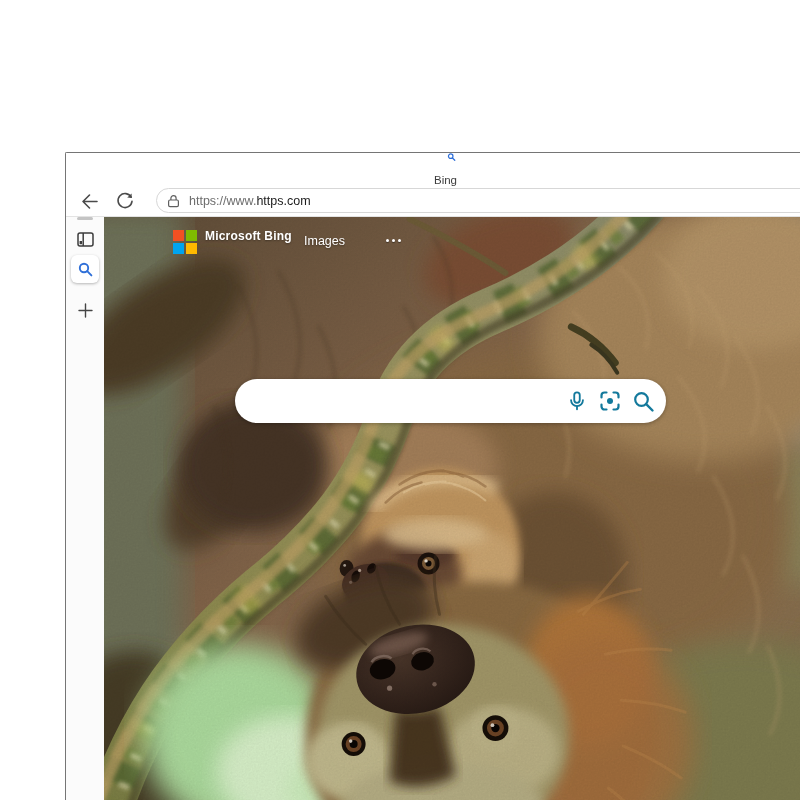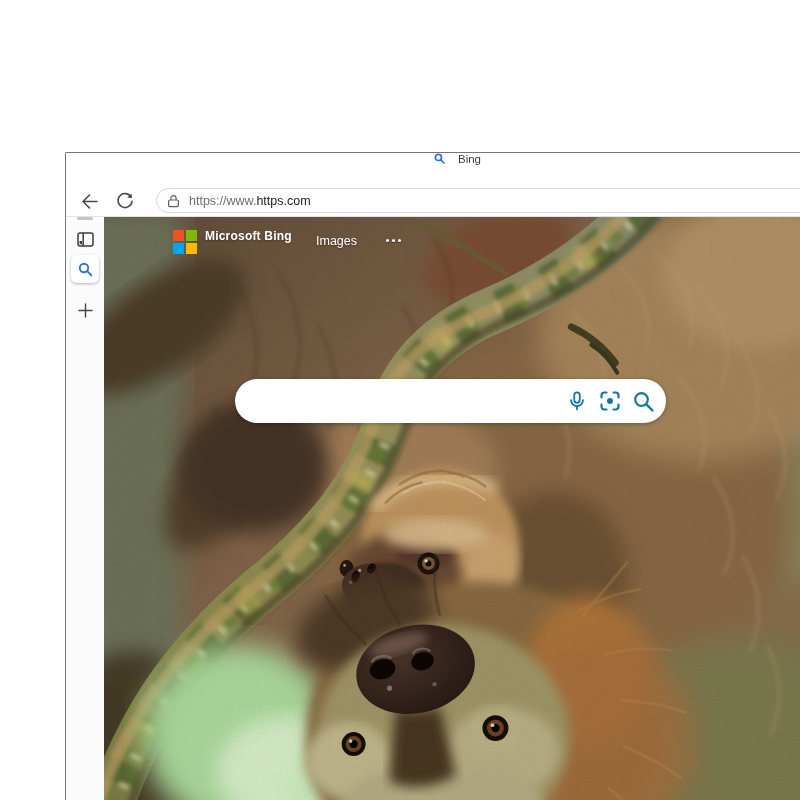--- a/index.html
+++ b/index.html
@@ -1,21 +1,21 @@
 <!DOCTYPE html>
 <html><head>
 <meta charset="utf-8">
 <style>
   html,body{margin:0;padding:0;width:800px;height:800px;background:#ffffff;overflow:hidden;
     font-family:"Liberation Sans",sans-serif;}
   .window{position:absolute;left:65px;top:152px;width:735px;height:648px;background:#fff;
     border-top:1px solid #757575;border-left:1px solid #757575;border-radius:2px 0 0 0;box-sizing:border-box;}
   
   .titlebar{position:relative;height:33px;background:#fff;}
-  .tab-title{position:absolute;left:368px;top:0;height:33px;display:flex;align-items:flex-start;gap:13px;}
+  .tab-title{position:absolute;left:368px;top:0;height:33px;display:flex;align-items:flex-end;gap:13px;flex-direction:column;}
   .tab-title span{font-size:11.5px;color:#3d3d3d;}
   
   .toolbar{position:relative;height:30px;background:#fff;border-bottom:1px solid #e3e3e3;overflow:hidden;}
   .nav-btn{position:absolute;top:3px;width:24px;height:24px;border:none;background:transparent;padding:0;
     display:flex;align-items:center;justify-content:center;cursor:pointer;}
   .addressbar{position:absolute;left:90px;right:-20px;top:2px;height:25px;border:1px solid #d7d7d7;
     border-radius:13px;background:#fff;display:flex;align-items:center;padding-left:10px;gap:9px;box-sizing:border-box;}
   .url{font-size:12.5px;white-space:nowrap;}
   .url .scheme{color:#6d6d6d;text-align:right;}
   .url .domain{color:#1c1c1c;}
@@ -28,21 +28,21 @@
   .active-tab{position:absolute;left:5px;top:38px;width:28px;height:28px;background:#fff;border:none;padding:0;
     border-radius:6px;box-shadow:0 1px 3px rgba(0,0,0,.28);display:flex;align-items:center;justify-content:center;cursor:pointer;}
   
   .content{position:relative;flex:1;overflow:hidden;background:#6b5640;}
   .content svg.bg{position:absolute;left:0;top:0;width:100%;height:100%;}
   .bing-header{position:absolute;left:0;top:0;right:0;height:52px;}
   .ms-logo{position:absolute;left:69px;top:13px;width:24px;height:24px;display:grid;
     grid-template-columns:11px 11px;grid-template-rows:11px 11px;gap:2px;cursor:pointer;}
   .brand{position:absolute;left:101px;top:12px;font-size:12px;font-weight:bold;color:#fff;
     text-shadow:0 1px 2px rgba(0,0,0,.35);letter-spacing:.2px;cursor:pointer;}
-  .nav-images{position:absolute;left:212px;top:17px;font-size:12.5px;color:#fff;
+  .nav-images{position:absolute;left:200px;top:17px;font-size:12.5px;color:#fff;
     text-shadow:0 1px 2px rgba(0,0,0,.4);cursor:pointer;}
   .more-dots{position:absolute;left:282px;top:22px;display:flex;gap:3px;cursor:pointer;}
   .more-dots i{width:3px;height:3px;border-radius:50%;background:#fff;box-shadow:0 1px 1px rgba(0,0,0,.4);}
   .searchbar{position:absolute;left:131px;top:162px;width:431px;height:44px;background:#fff;border-radius:22px;
     box-shadow:0 1px 4px rgba(0,0,0,.30);display:flex;align-items:center;padding:0 10px 0 20px;box-sizing:border-box;gap:7px;}
   .searchbar input{flex:1;border:none;outline:none;background:transparent;font-size:15px;min-width:0;
     font-family:"Liberation Sans",sans-serif;}
   .icon-btn{width:26px;height:26px;border:none;background:transparent;padding:0;display:flex;
     align-items:center;justify-content:center;cursor:pointer;flex:0 0 auto;}
 </style>

